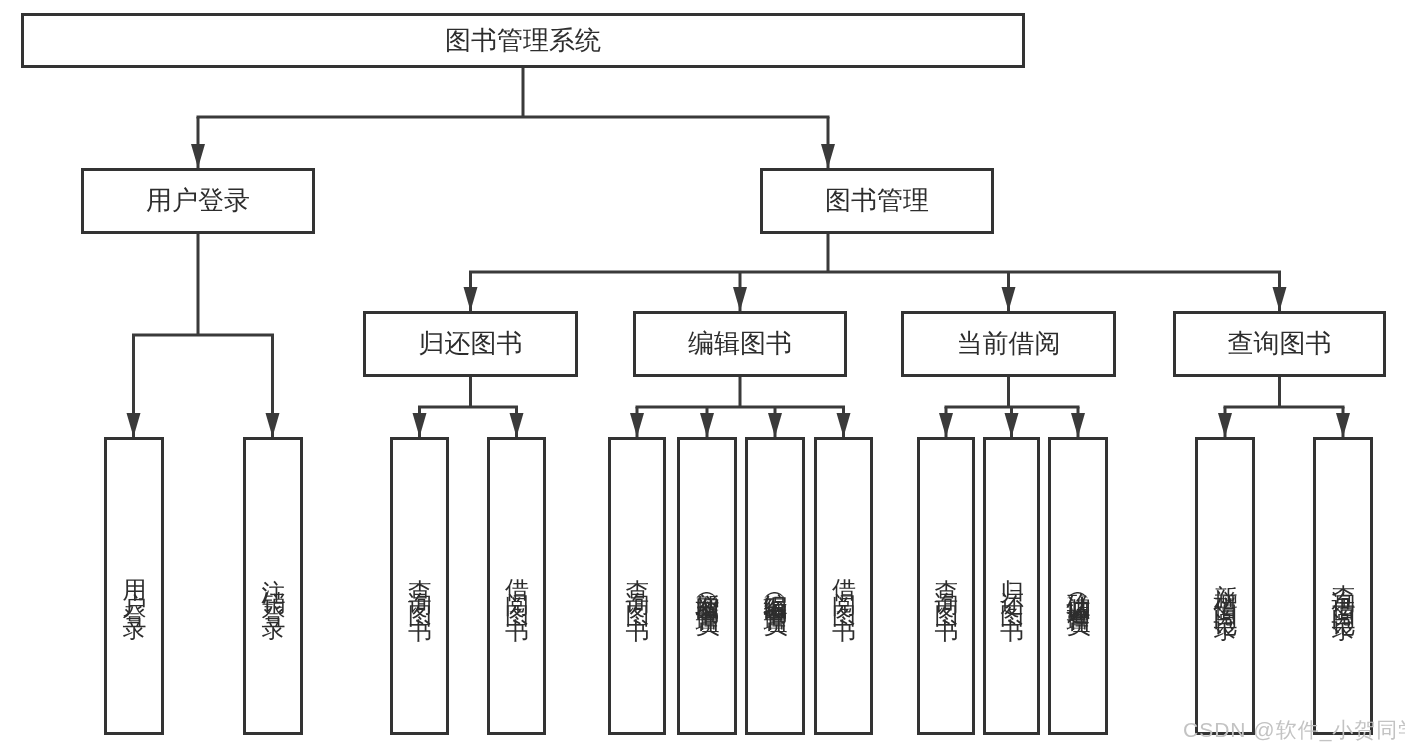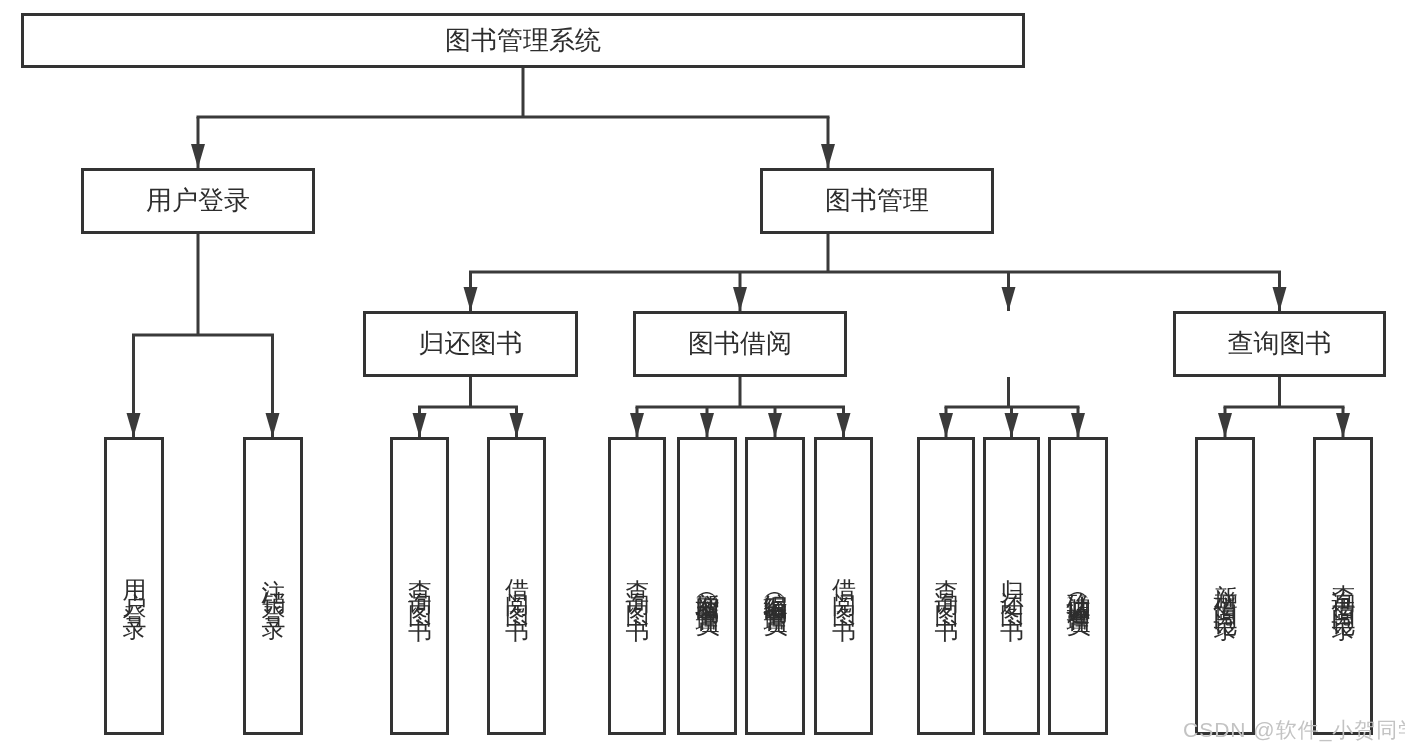--- a/index.html
+++ b/index.html
@@ -96,21 +96,22 @@
       <line x1="1343" y1="407" x2="1343" y2="437" marker-end="url(#arrow)"></line>
     </g>
   </svg>
 
   <div class="node h" style="left:21px; top:13px; width:1004px; height:55px;">图书管理系统</div>
 
   <div class="node h" style="left:81px; top:168px; width:234px; height:66px;">用户登录</div>
   <div class="node h" style="left:712px; top:168px; width:234px; height:66px;margin-left:48px;">图书管理</div>
 
   <div class="node h" style="left:363px; top:311px; width:215px; height:66px;">归还图书</div>
-  <div class="node h" style="left:633px; top:311px; width:214px; height:66px;">图书借阅</div>
+  <div class="node h" style="left:633px; top:311px; width:214px; height:66px;">编辑图书</div>
+  <div class="node h" style="left:901px; top:311px; width:215px; height:66px;">当前借阅</div>
   <div class="node h" style="left:1173px; top:311px; width:213px; height:66px;">查询图书</div>
 
   <div class="node v s4" style="left:104px; top:437px; width:60px; height:298px;">用户登录</div>
   <div class="node v s4" style="left:243px; top:437px; width:60px; height:298px;">注销登录</div>
 
   <div class="node v s4" style="left:390px; top:437px; width:59px; height:298px;">查询图书</div>
   <div class="node v s4" style="left:487px; top:437px; width:59px; height:298px;">借阅图书</div>
 
   <div class="node v s4" style="left:608px; top:437px; width:58px; height:298px;">查询图书</div>
   <div class="node v s9" style="left:677px; top:437px; width:60px; height:298px;">新增图书（管理员）</div>

